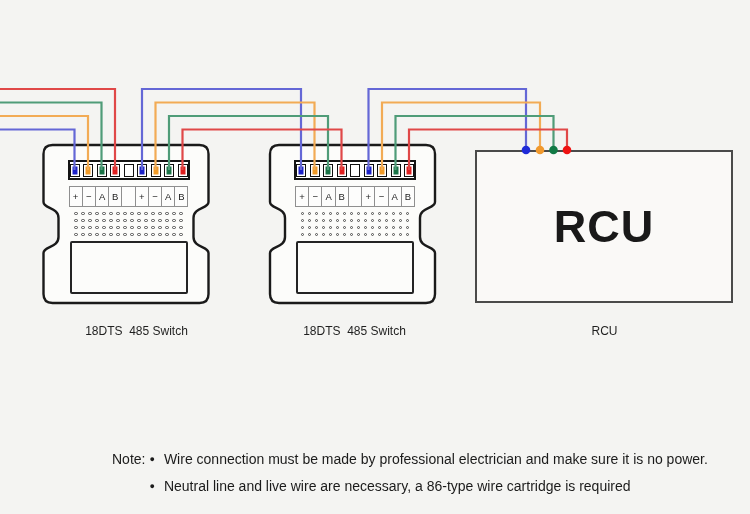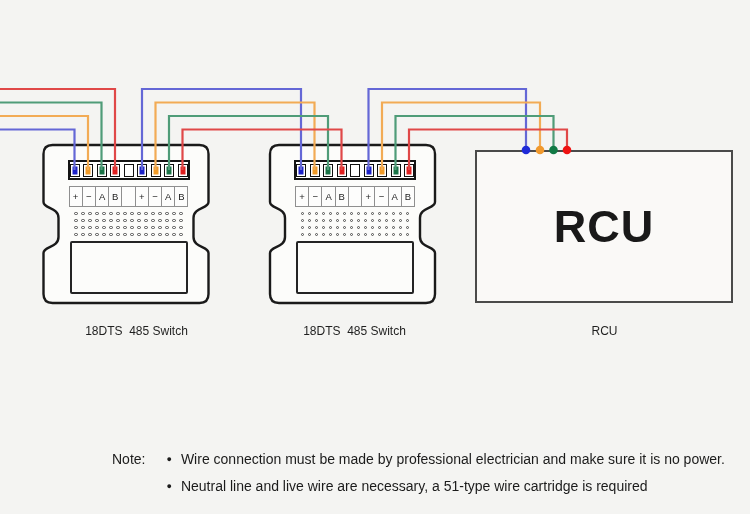--- a/index.html
+++ b/index.html
@@ -50,21 +50,21 @@
 
   .dev-label{
     position:absolute;top:324px;height:18px;z-index:10;
     font-size:12px;color:#1f1f1f;text-align:center;white-space:pre;
   }
   #label-switch1{left:44px;width:185px;}
   #label-switch2{left:262px;width:185px;}
   #label-rcu{left:512px;width:185px;}
 
   .notes{
-    position:absolute;left:112px;top:447px;z-index:10;display:flex;gap:21px;
+    position:absolute;left:112px;top:447px;z-index:10;display:flex;gap:4px;
     font-size:14px;color:#1b1b1b;
   }
   .note-label{line-height:25px;}
   .note-item{display:flex;align-items:baseline;line-height:25px;}
   .bullet{font-size:9px;margin-right:9px;position:relative;top:-2px;}
 </style>
 </head>
 <body>
 
 <div id="canvas">
@@ -268,21 +268,21 @@
 
   <div class="notes">
     <span class="note-label">Note:</span>
     <div class="note-items">
       <div class="note-item">
         <span class="bullet">●</span>
         <span>Wire connection must be made by professional electrician and make sure it is no power.</span>
       </div>
       <div class="note-item">
         <span class="bullet">●</span>
-        <span>Neutral line and live wire are necessary, a 51-type wire cartridge is required</span>
+        <span>Neutral line and live wire are necessary, a 86-type wire cartridge is required</span>
       </div>
     </div>
   </div>
 
   <svg id="wires-svg" class="layer">
       <path d="M 0 89 H 115 V 170" fill="none" stroke="#e04848" stroke-width="2.2"></path>
       <path d="M 0 102.5 H 101.5 V 170" fill="none" stroke="#4f9c78" stroke-width="2.2"></path>
       <path d="M 0 116 H 88 V 170" fill="none" stroke="#f2ab55" stroke-width="2.2"></path>
       <path d="M 0 129.5 H 74.5 V 170" fill="none" stroke="#6467d6" stroke-width="2.2"></path>
       <path d="M 142 170 V 89 H 301 V 170" fill="none" stroke="#6467d6" stroke-width="2.2"></path>

